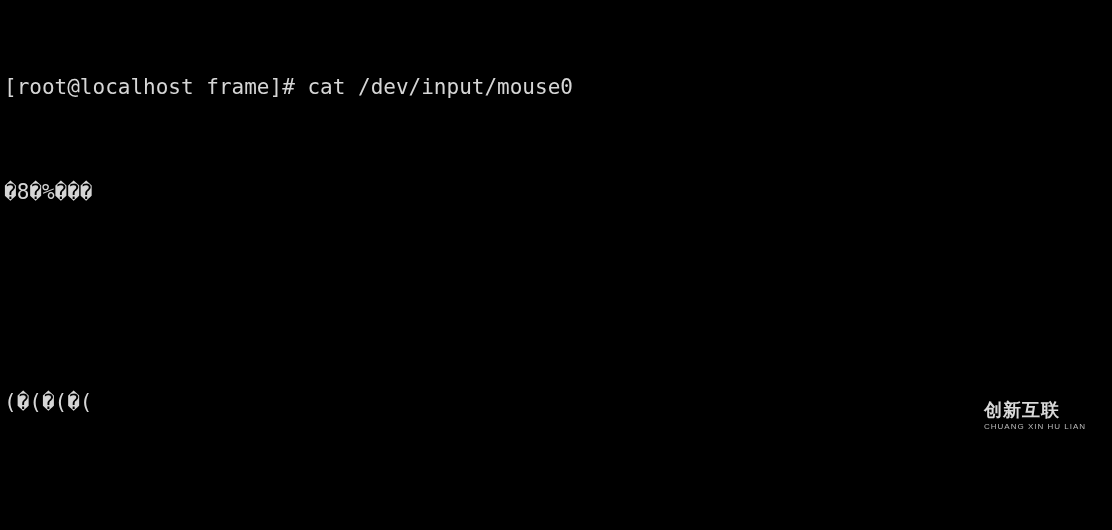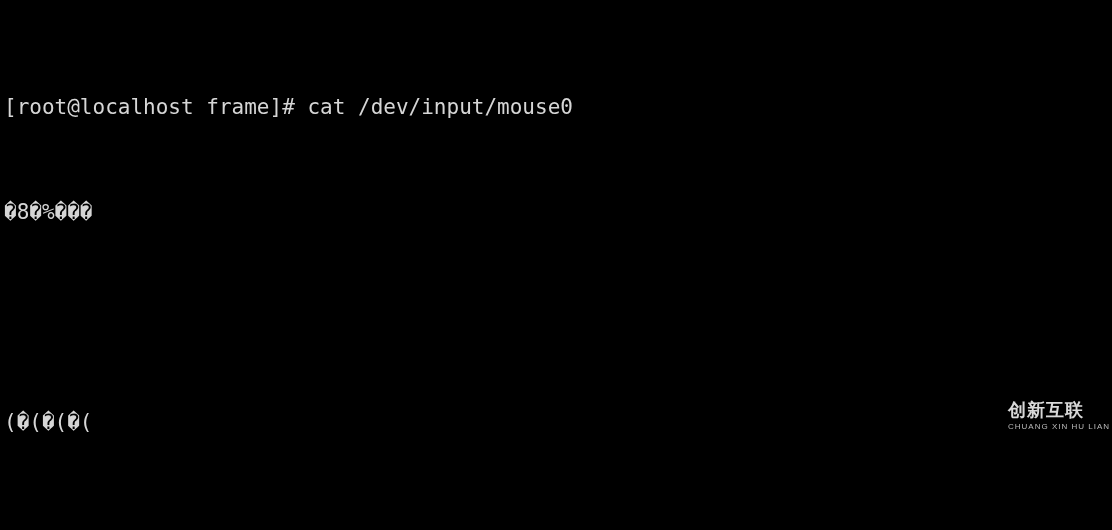--- a/index.html
+++ b/index.html
@@ -14,30 +14,30 @@
     position: relative;
     width: 1112px;
     height: 444px;
     background: #000;
     font-family: "DejaVu Sans Mono", "Liberation Mono", "Courier New", monospace;
     font-size: 21px;
     line-height: 35px;
     color: #d6d6d6;
     white-space: pre;
     box-sizing: border-box;
-    padding-top: 20px;
+    padding-top: 0;
     padding-left: 4px;
   }
   .line {
     display: block;
     min-height: 35px;
   }
   .watermark {
     position: absolute;
-    right: 2px;
+    right: 26px;
     bottom: 10px;
     height: 36px;
     display: flex;
     align-items: center;
     color: #d9d9d9;
     font-family: sans-serif;
   }
   .watermark .logo {
     width: 36px;
     height: 36px;

